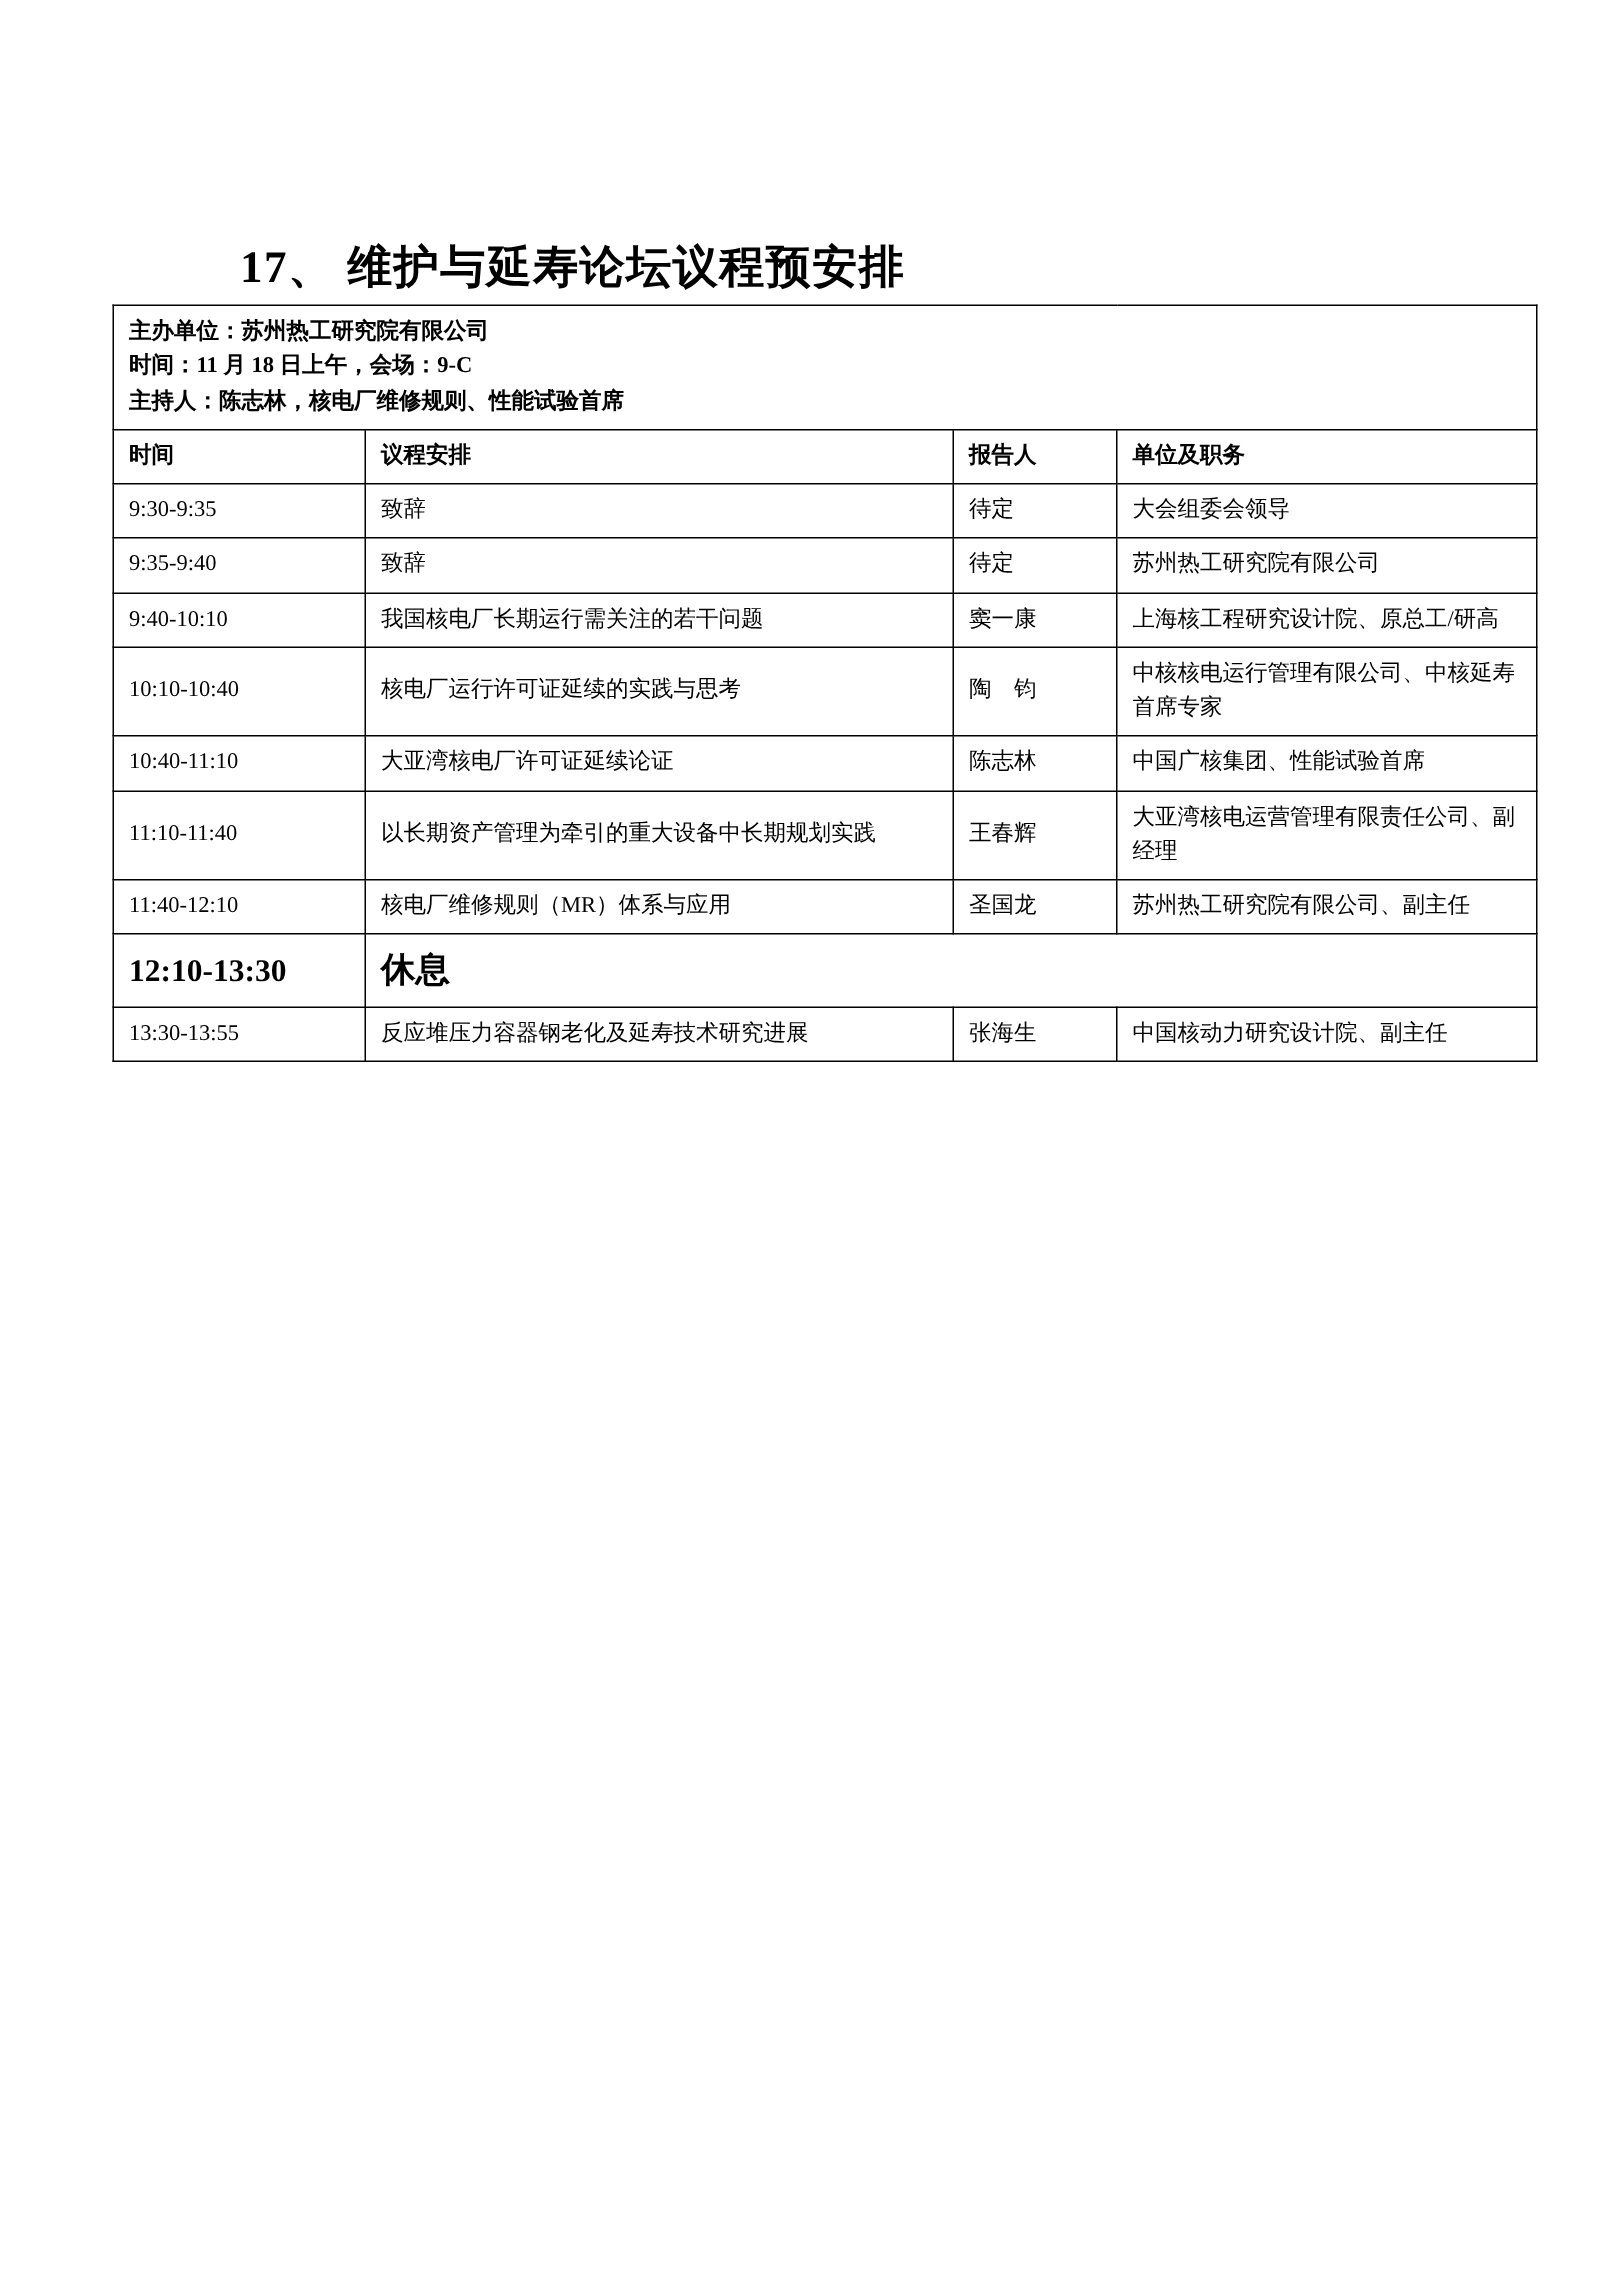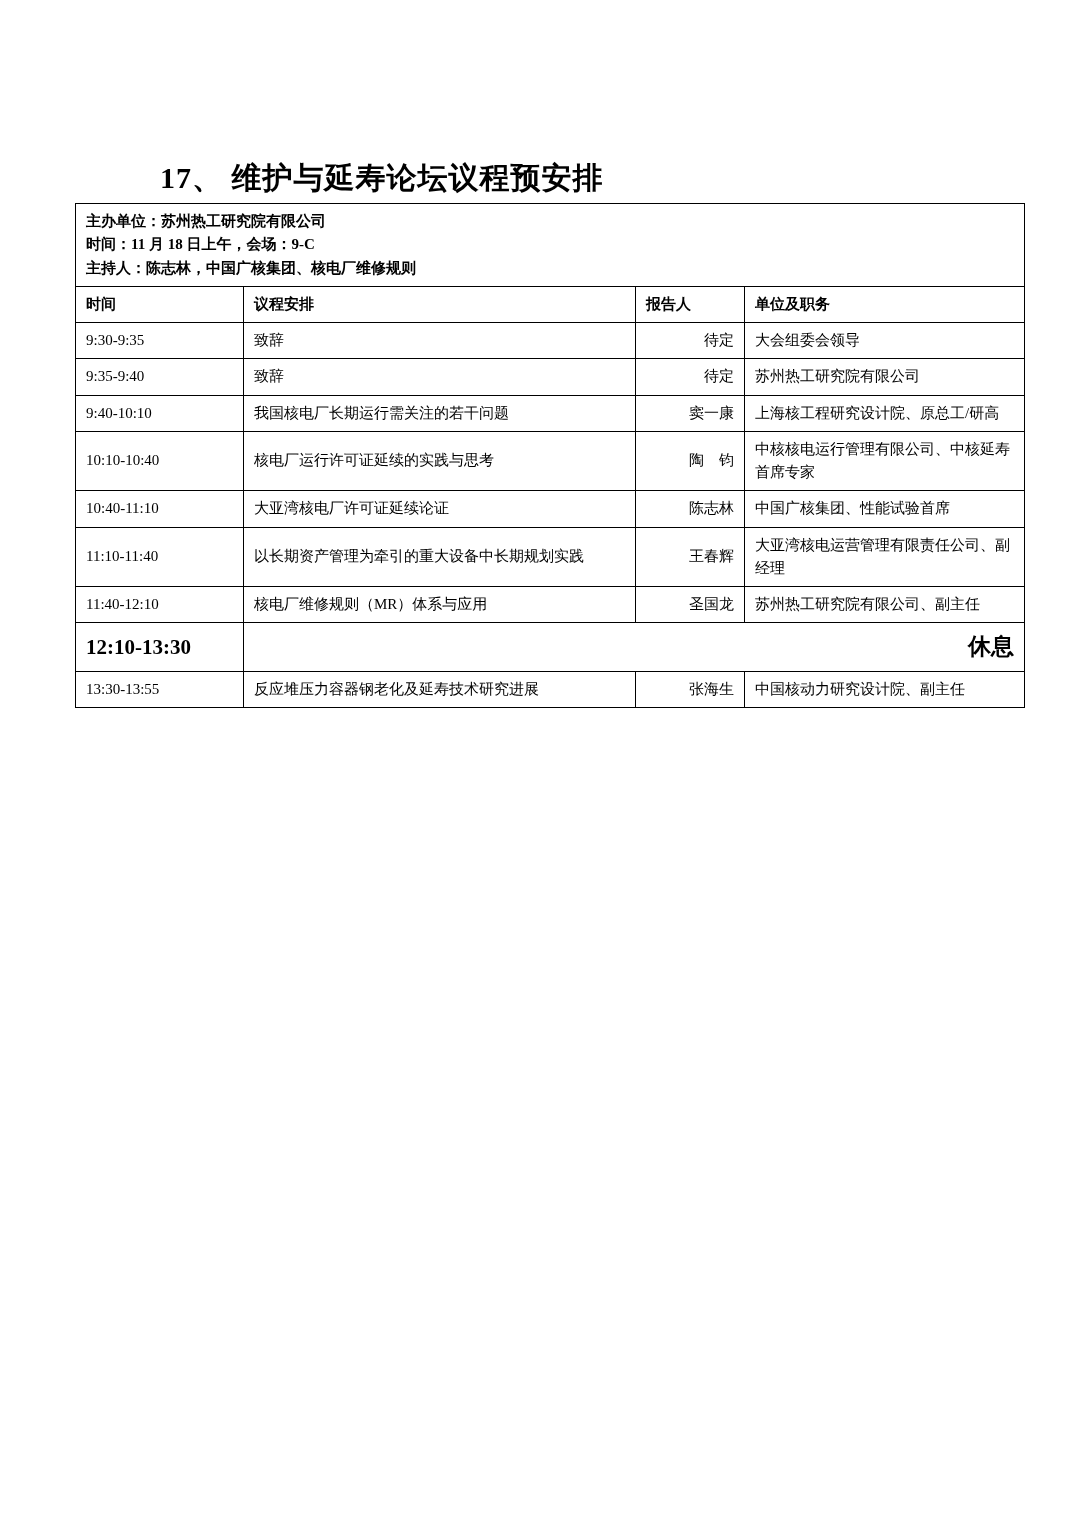--- a/index.html
+++ b/index.html
@@ -68,28 +68,28 @@
     font-weight: 700;
     padding: 9px 12px;
   }
   .cell-time {
     font-size: 20px;
     font-family: "Liberation Serif", "DejaVu Serif", serif;
     letter-spacing: 0px;
     white-space: nowrap;
   }
   .cell-topic { font-size: 21px; }
-  .cell-speaker { font-size: 21px; text-align: right; }
+  .cell-speaker { font-size: 21px; text-align: left; }
   .cell-org { font-size: 21px; }
   .break-row td {
     font-weight: 700;
     font-size: 21px;
   }
   .break-row .break-label {
-    text-align: right;
+    text-align: left;
     font-size: 23px;
     font-weight: 700;
   }
   .break-row .cell-time { font-weight: 700; font-size: 21px; }
   .afternoon-block td {
     font-size: 24px;
     font-weight: 700;
     line-height: 1.62;
     padding: 7px 12px;
   }
@@ -106,21 +106,21 @@
       <col class="c-time">
       <col class="c-topic">
       <col class="c-speaker">
       <col class="c-org">
     </colgroup>
     <tbody>
       <tr class="head-block">
         <td colspan="4">
           <div class="line">主办单位：苏州热工研究院有限公司</div>
           <div class="line">时间：11 月 18 日上午，会场：9-C</div>
-          <div class="line">主持人：陈志林，中国广核集团、核电厂维修规则</div>
+          <div class="line">主持人：陈志林，核电厂维修规则、性能试验首席</div>
         </td>
       </tr>
 
       <tr class="col-head">
         <td>时间</td>
         <td>议程安排</td>
         <td>报告人</td>
         <td>单位及职务</td>
       </tr>
 

